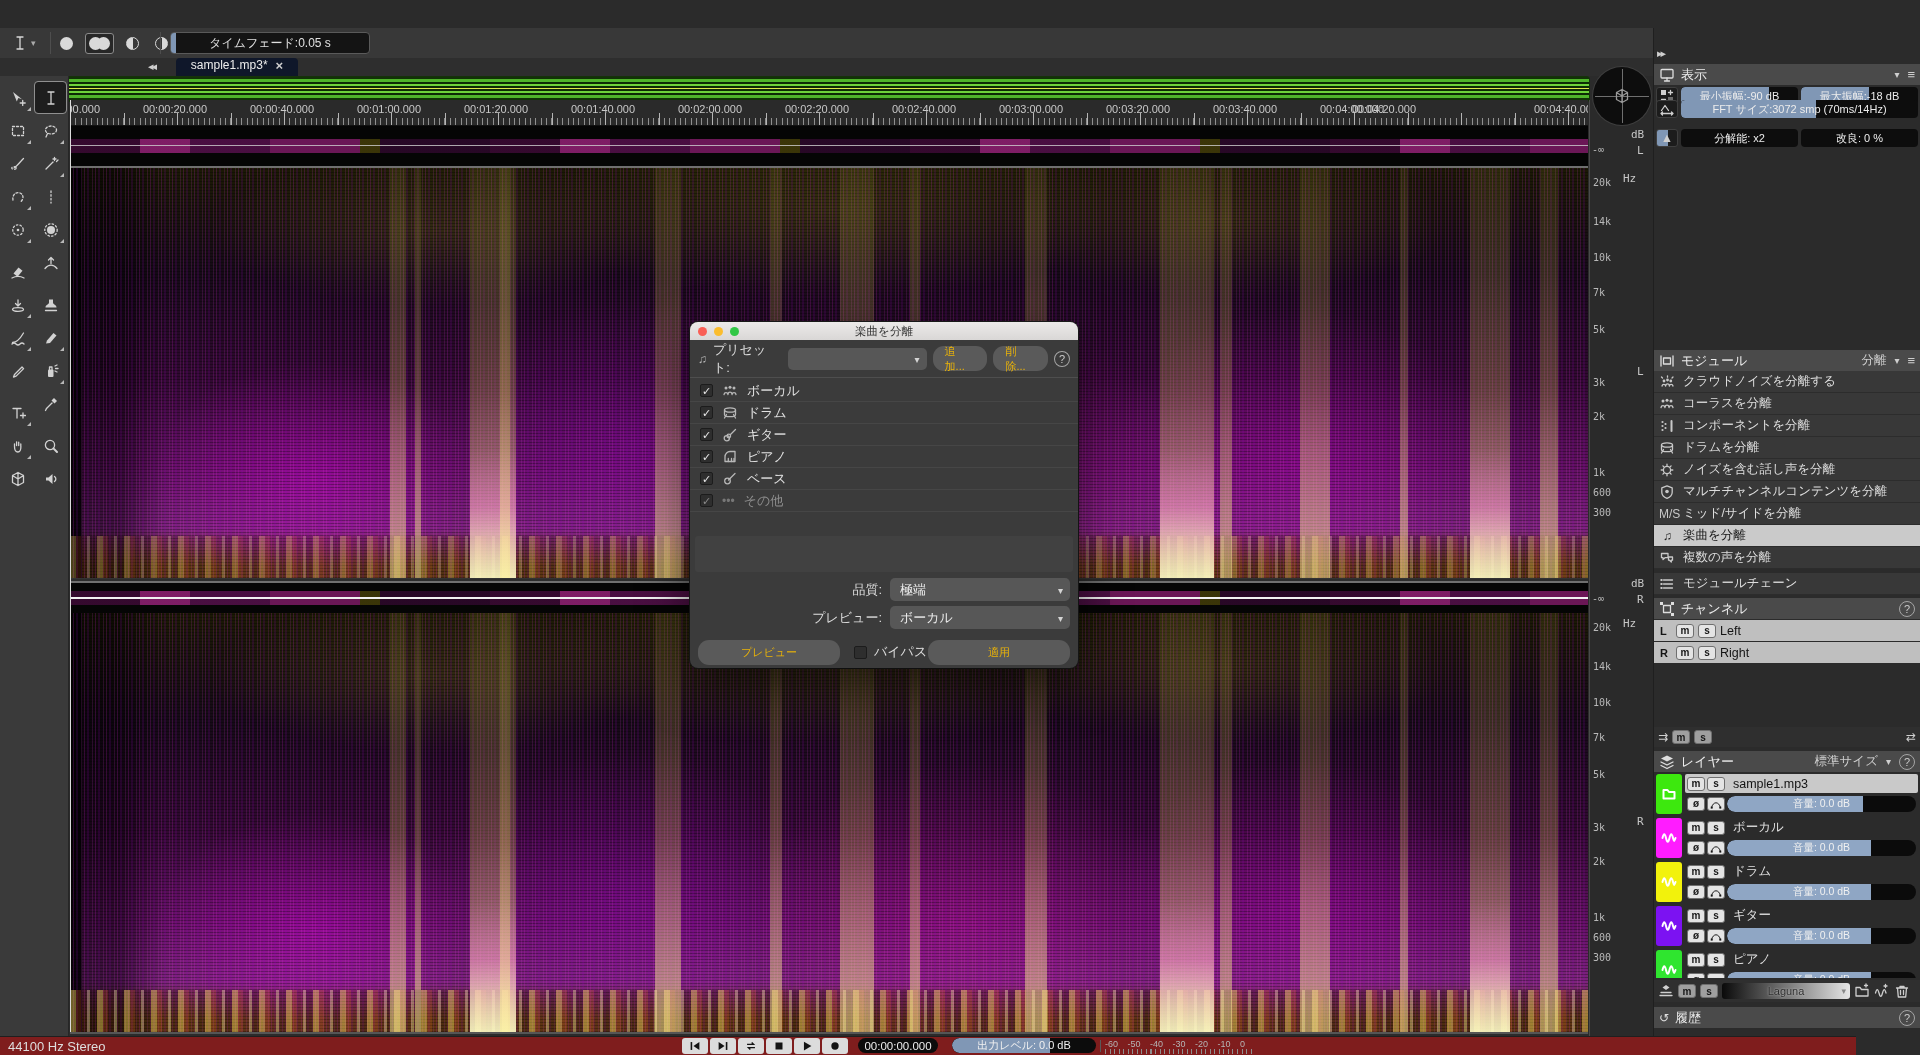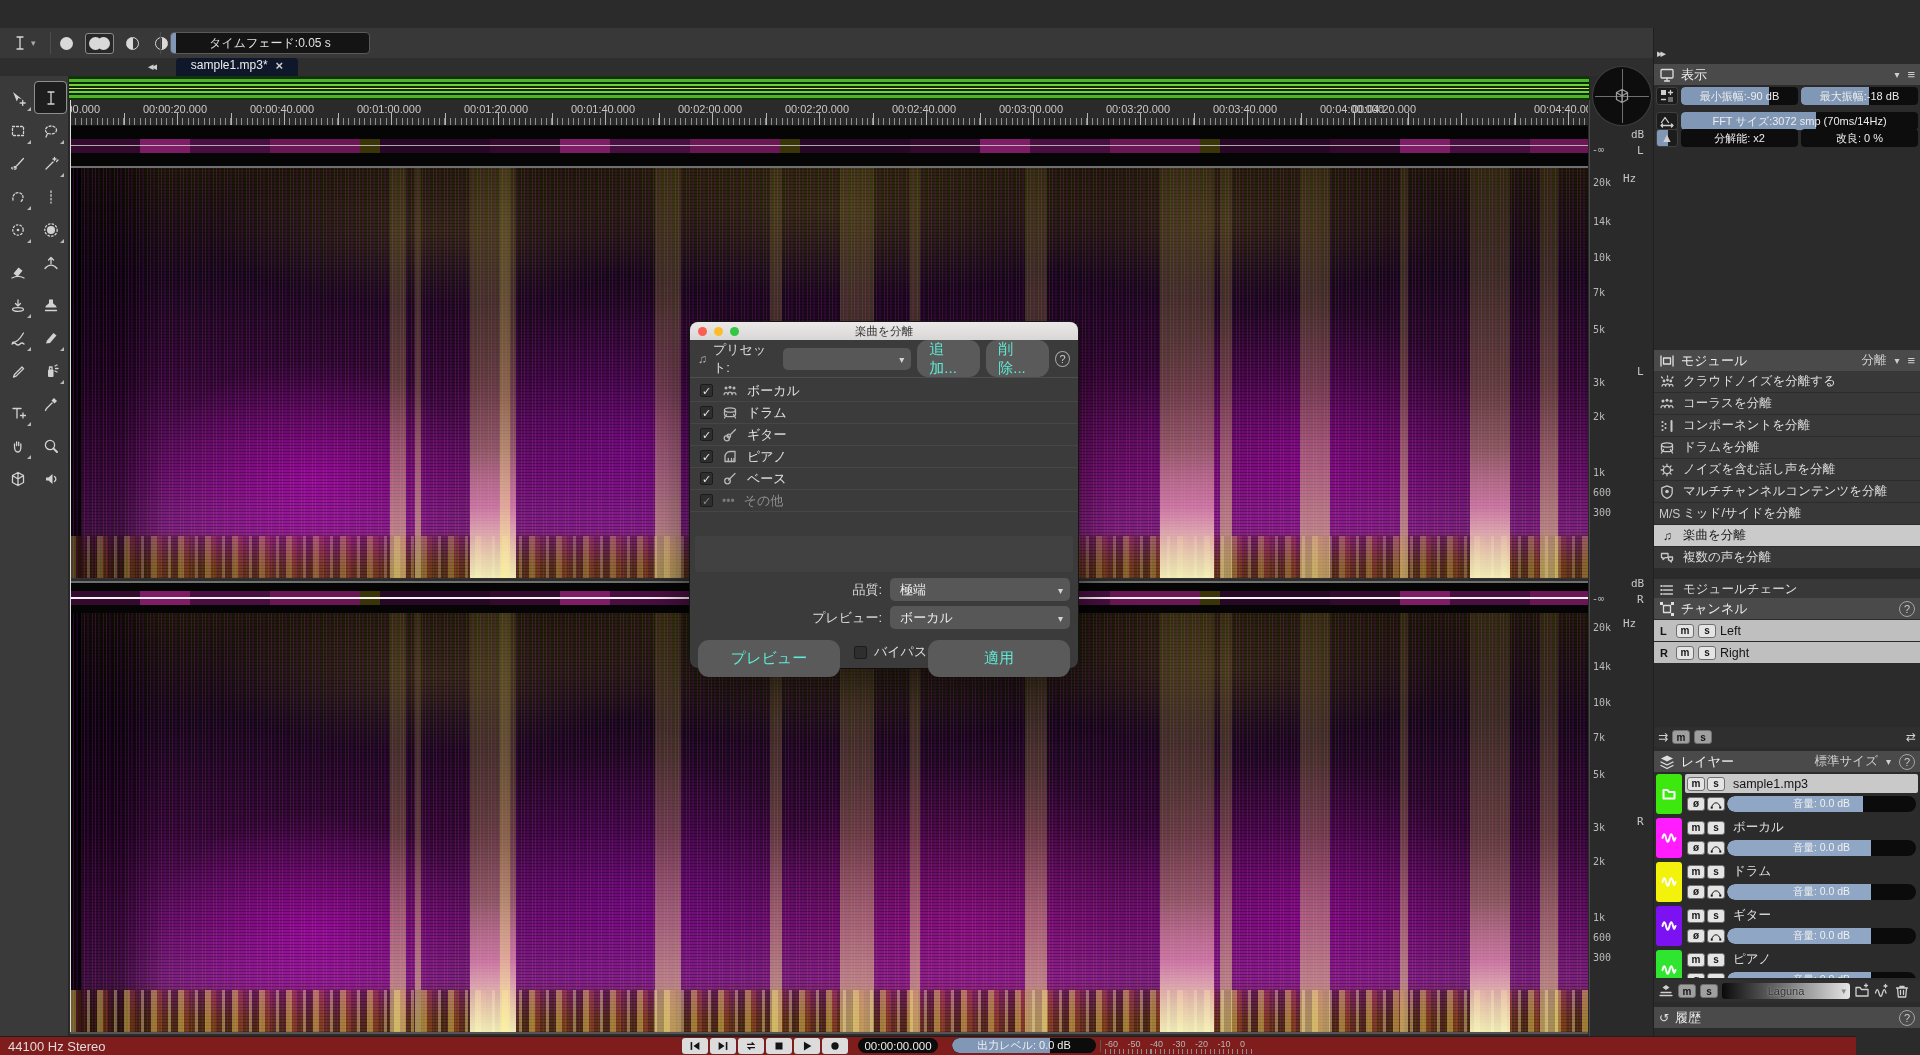--- a/index.html
+++ b/index.html
@@ -109,21 +109,21 @@
   #dialog{position:absolute;left:690px;top:322px;width:388px;height:346px;background:#3b3b3b;border-radius:8px;box-shadow:0 18px 48px rgba(0,0,0,.6),0 0 0 1px #1d1d1d;z-index:20;font-size:13px;}
   #dlg-titlebar{position:absolute;left:0;top:0;right:0;height:18px;background:linear-gradient(180deg,#eceae9,#d9d7d6);border-radius:8px 8px 0 0;display:flex;align-items:center;justify-content:center;color:#333;font-size:11.5px;}
   .dtl{position:absolute;top:4.5px;width:9px;height:9px;border-radius:50%;}
   #dtl-close{left:8px;background:#f95f56;}
   #dtl-min{left:24px;background:#fbbd2e;}
   #dtl-zoom{left:40px;background:#32c746;}
   #dlg-presetrow{position:absolute;left:0;top:18px;right:0;height:38px;display:flex;align-items:center;padding:0 8px;box-sizing:border-box;border-bottom:1px solid #4e4e4e;gap:6px;color:#ddd;}
   #dlg-presetrow .note{color:#b5b5b5;}
   #preset-dd{width:140px;height:22px;background:#575757;border-radius:5px;position:relative;}
   .dd::after{content:"▾";position:absolute;right:7px;top:50%;transform:translateY(-50%);font-size:10px;color:#d5d5d5;}
-  .pill{height:37px;background:#5a5a5a;border-radius:11px;display:flex;align-items:center;justify-content:center;padding:0 12px;color:#5eead4;font-size:15px;}
+  .pill{height:25px;background:#5a5a5a;border-radius:11px;display:flex;align-items:center;justify-content:center;padding:0 12px;color:#eab308;font-size:11px;}
   .helpc{width:16px;height:16px;border-radius:50%;border:1.4px solid #a5a5a5;color:#c9c9c9;display:flex;align-items:center;justify-content:center;font-size:11px;box-sizing:border-box;}
   #stemlist{position:absolute;left:0;top:58px;right:0;}
   .stemrow{height:21px;display:flex;align-items:center;gap:9px;padding:0 10px;border-bottom:1px solid #464646;color:#e2e2e2;}
   .stemrow.dis{color:#8f8f8f;}
   .stemrow .ic{color:#b8b8b8;}
   .stemrow.dis .ic{color:#777;}
   .cb{width:13px;height:13px;background:#2e2e2e;border:1px solid #1c1c1c;border-radius:2px;color:#e8e8e8;font-size:11px;line-height:12px;text-align:center;box-sizing:border-box;}
   .cb.dim{color:#8a8a8a;}
   #dlg-emptybox{position:absolute;left:5px;right:5px;top:214px;height:36px;background:#414141;border-radius:3px;}
   .dlgrow{position:absolute;right:8px;display:flex;align-items:center;gap:8px;color:#ddd;}
@@ -138,34 +138,34 @@
   #panel{position:absolute;left:1653px;top:28px;width:267px;height:1027px;background:#2b2b2b;border-left:1px solid #1f1f1f;box-sizing:border-box;font-size:12.5px;}
   .phead{position:absolute;left:0;right:0;height:21px;background:#4a4a4a;display:flex;align-items:center;gap:6px;padding:0 5px;color:#ececec;}
   .phead .ttl{font-size:13px;}
   .phead .right{margin-left:auto;display:flex;align-items:center;gap:8px;color:#cfcfcf;}
   .phead .ic{color:#dfdfdf;}
   .chev{font-size:10px;color:#cfcfcf;}
   .hmenu{font-size:13px;color:#cfcfcf;}
   #ministrip{position:absolute;left:3px;top:19px;color:#cfcfcf;font-size:11px;letter-spacing:-2px;}
   #sec-display{top:36px;}
   .ctlrow{position:absolute;left:2px;right:2px;height:18px;display:flex;gap:3px;}
-  #amprow{top:59px;}#fftrow{top:84px;}#resrow{top:101px;}
+  #amprow{top:59px;}#fftrow{top:72px;}#resrow{top:101px;}
   .icbtn{width:22px;height:18px;background:#1c1c1c;border:1px solid #3f3f3f;border-radius:3px;display:flex;align-items:center;justify-content:center;color:#cfcfcf;box-sizing:border-box;position:relative;overflow:hidden;}
   .icbtn .halffill{position:absolute;left:0;top:0;bottom:0;width:55%;background:#8097b5;}
   .icbtn span{position:relative;}
   .sliderbox{position:relative;flex:1;height:18px;background:#0d0d0d;border-radius:4px;overflow:hidden;display:flex;align-items:center;justify-content:center;font-size:11px;color:#ececec;}
   .sliderbox .fill{position:absolute;left:0;top:0;bottom:0;background:#8097b5;border-radius:4px 0 0 4px;}
   .sliderbox span{position:relative;}
   #sec-modules{top:322px;}
   #modlist{position:absolute;left:0;right:0;top:343px;}
   .modrow{height:21px;display:flex;align-items:center;gap:7px;padding:0 5px;background:#383838;border-bottom:1px solid #2c2c2c;color:#dedede;}
   .modrow .ic{color:#c9c9c9;width:17px;text-align:center;}
   .modrow.sel{background:#cacaca;color:#161616;}
   .modrow.sel .ic{color:#222;}
-  .modrow.chain{margin-top:10px;}
+  .modrow.chain{margin-top:4px;}
   #sec-channels{top:570px;}
   #chanlist{position:absolute;left:0;right:0;top:592px;}
   .chanrow{height:21px;background:#bfbfbf;display:flex;align-items:center;gap:4px;padding:0 6px;color:#141414;margin-bottom:1px;}
   .chanrow .cid{font-weight:bold;font-size:11px;width:12px;}
   .msbtn{width:18px;height:14px;background:#e4e4e4;border:1px solid #6f6f6f;border-radius:3px;font-size:10px;font-weight:bold;color:#161616;display:flex;align-items:center;justify-content:center;box-sizing:border-box;}
   .msbtn.dk{background:#9f9f9f;}
   #masterstrip{position:absolute;left:0;right:0;top:699px;height:20px;background:#2f2f2f;display:flex;align-items:center;gap:4px;padding:0 4px;color:#cfcfcf;}
   #masterstrip .rgt{margin-left:auto;}
   #sec-layers{top:723px;}
   #layerlist{position:absolute;left:0;right:0;top:746px;height:204px;overflow:hidden;}

